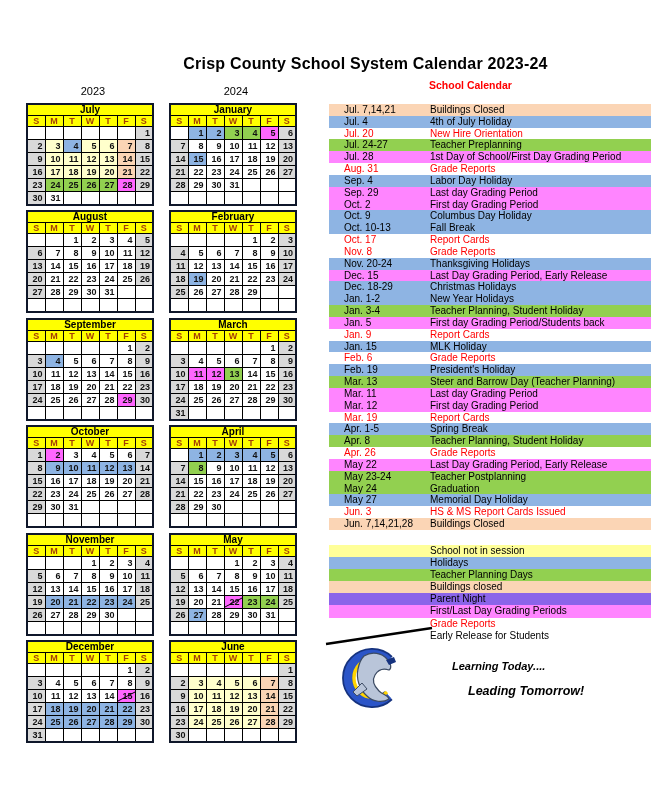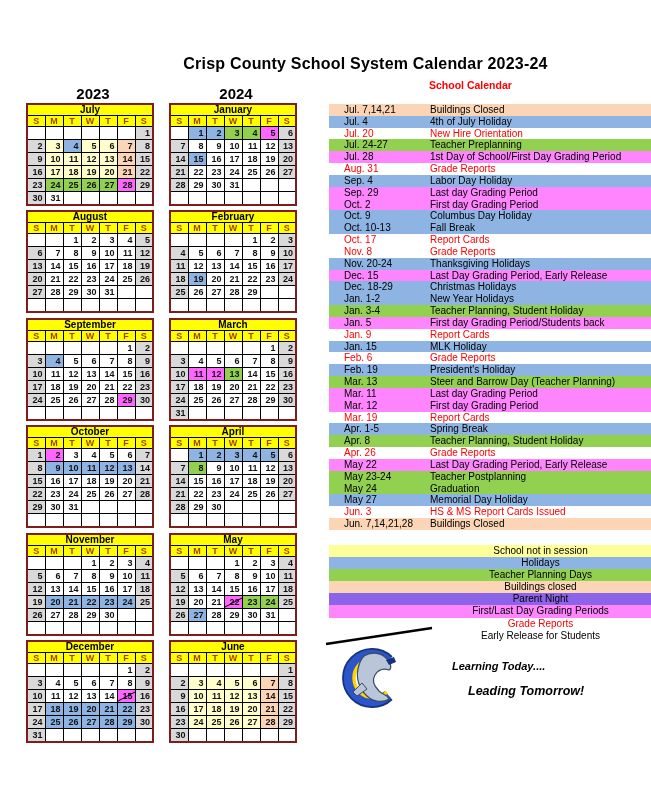--- a/index.html
+++ b/index.html
@@ -10,28 +10,28 @@
   .title {
     position:absolute; top:55px; left:0; width:100%; text-align:center;
     font-size:16px; font-weight:bold; letter-spacing:0.2px;margin-left:40px;
   }
   .subtitle {
     position:absolute; top:79px; left:429px; font-size:10.5px; font-weight:bold;
     color:var(--red,#FF0000);
   }
   .year {
     position:absolute; top:85px; width:134px; text-align:center;
-    font-size:15px; font-weight:bold;
+    font-size:11px; font-weight:normal;
   }
   .year-left { left:26px; } .year-right { left:169px; }
 
   
   .month {
     position:absolute; border-collapse:collapse; table-layout:fixed;
-    width:128px; border:2px solid #7f1d1d;
+    width:128px; border:2px solid #0f172a;
   }
   .month th, .month td { border:1px solid #000; padding:0; overflow:hidden; }
   .month .mh th {
     background:var(--yellow,#FFFF00); font-size:10px; font-weight:bold;
     height:10px; line-height:10px; text-align:center; color:#000;
   }
   .month .dh th {
     background:var(--yellow,#FFFF00); color:var(--dow,#A43E06);
     font-size:9px; font-weight:bold; height:10px; line-height:10px; text-align:center;
   }
@@ -60,21 +60,21 @@
   .row-peach   { background:var(--peach,#FBD5B5); }
   .row-blue    { background:var(--blue,#8EB4E3); }
   .row-green   { background:var(--green,#92D050); }
   .row-magenta { background:var(--magentarow,#FF85FF); }
   .row-red     { color:var(--red,#FF0000); }
 
   
   .legend { position:absolute; left:329px; top:545px; width:322px; }
   .legend-row {
     height:12.1px; font-size:10px; line-height:12.1px; padding-left:101px;
-    box-sizing:border-box; white-space:nowrap;text-align:center;
+    box-sizing:border-box; white-space:nowrap;
   }
   .lg-paleyellow { background:var(--paleyellow,#FFFF99); }
   .lg-green   { background:var(--green,#92D050); }
   .lg-blue    { background:var(--blue,#8EB4E3); }
   .lg-peach   { background:var(--peach,#FBD5B5); }
   .lg-purple  { background:var(--purple,#8B64E9); }
   .lg-magenta { background:var(--magentarow,#FF85FF); }
   .lg-red     { color:var(--red,#FF0000); }
   .lg-plain   { color:#000; }
 

